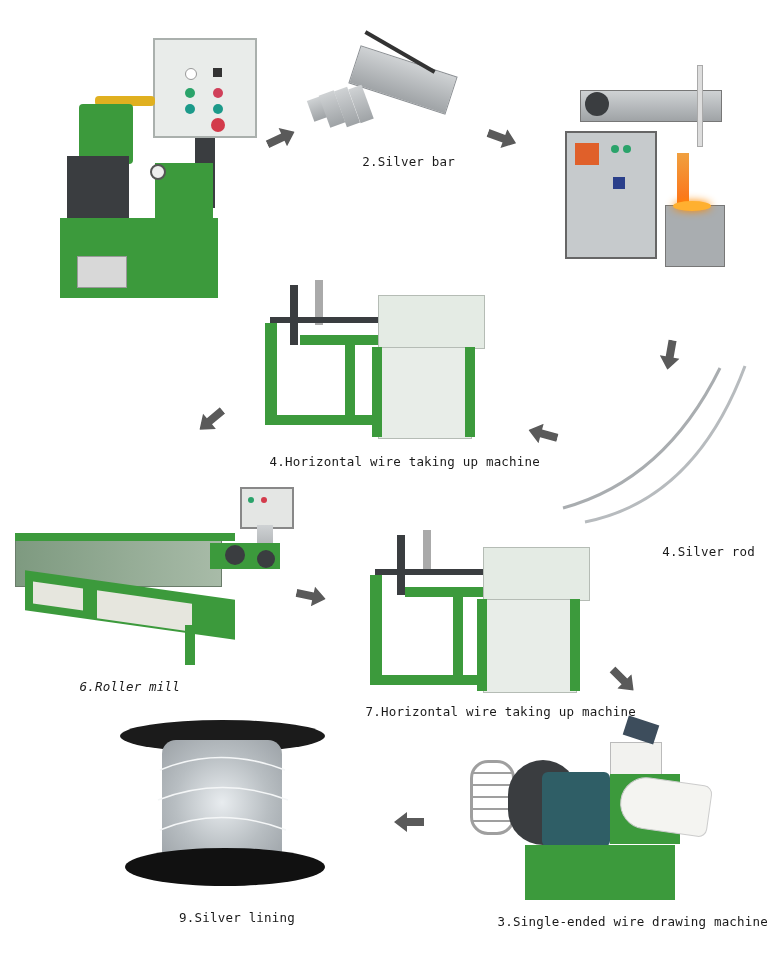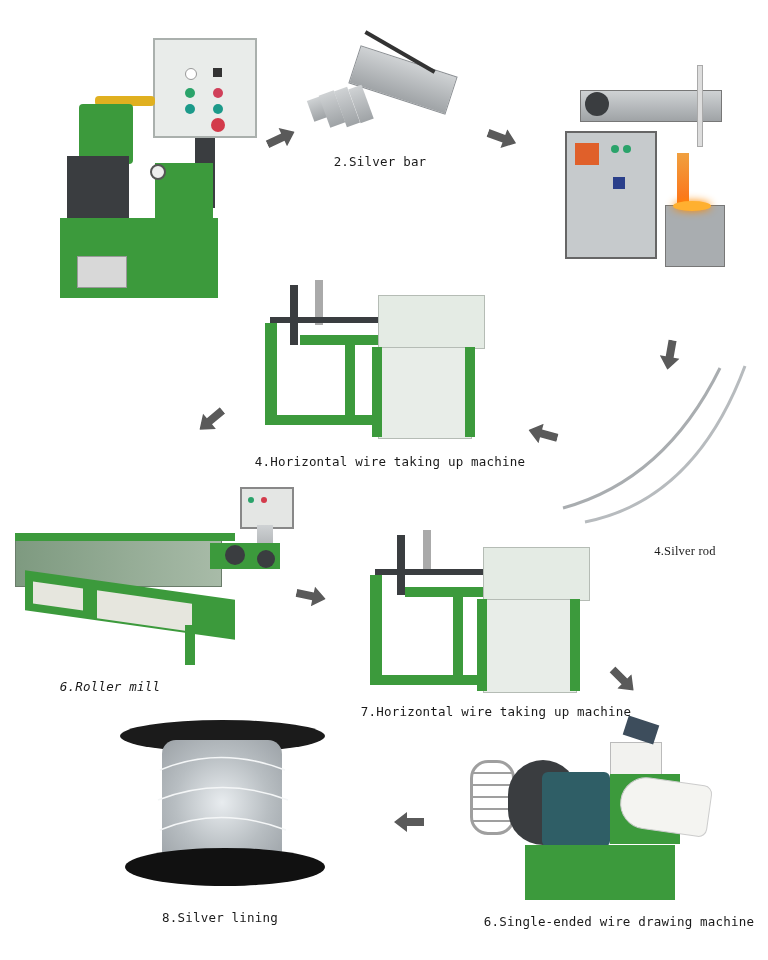--- a/index.html
+++ b/index.html
@@ -1,19 +1,19 @@
 <!DOCTYPE html>
 <html><head>
 <meta charset="utf-8">
 <style>
   html, body { margin:0; padding:0; background:#ffffff; }
   body { width:768px; height:960px; position:relative; overflow:hidden;
          font-family:"DejaVu Sans Mono","Liberation Mono",monospace; color:#1a1a1a; }
   .abs { position:absolute; }
-  .label { position:absolute; font-size:12.5px; line-height:23px; text-align:center; white-space:nowrap; letter-spacing:0.2px; }
+  .label { position:absolute; font-size:12.5px; line-height:23px; text-align:right; white-space:nowrap; letter-spacing:0.2px; }
   .arrow { position:absolute; width:30px; height:20px; }
   .arrow svg { width:100%; height:100%; display:block; }
   .green { background:#3c9a3c; }
   .metal { background:linear-gradient(180deg,#cfd2d4,#9fa3a6); }
   .dark { background:#3a3d40; }
 </style>
 </head>
 <body>
 
 <div class="abs" style="left:55px;top:38px;width:205px;height:262px;">
@@ -83,21 +83,21 @@
       <polygon points="0,6 17,6 17,0 30,10 17,20 17,14 0,14" fill="#5a5a5a"></polygon>
     </svg>
 </div>
 
 <div class="abs" style="left:555px;top:360px;width:200px;height:170px;">
   <svg width="200" height="170" viewBox="0 0 200 170">
     <path d="M8 148 Q110 120 165 8" stroke="#a9adb0" stroke-width="3" fill="none"></path>
     <path d="M30 162 Q140 140 190 6" stroke="#b7bbbe" stroke-width="3" fill="none"></path>
   </svg>
 </div>
-<div class="label" style="left:615px;top:540px;width:140px;font-family:Liberation Serif, serif;">
+<div class="label" style="left:615px;top:540px;width:140px;">
   <div>4.Silver rod</div>
 </div>
 
 <div class="arrow" style="left:528px;top:424px;transform:rotate(195deg);">
   <svg viewBox="0 0 30 20">
       <polygon points="0,6 17,6 17,0 30,10 17,20 17,14 0,14" fill="#5a5a5a"></polygon>
     </svg>
 </div>
 
 <div class="abs" style="left:260px;top:275px;width:225px;height:165px;">
@@ -175,32 +175,32 @@
   <div class="abs" style="left:0;top:40px;width:45px;height:75px;border:3px solid #888;border-radius:18px;box-sizing:border-box;background:repeating-linear-gradient(0deg,transparent 0 10px,#888 10px 12px);opacity:0.8;"></div>
   <div class="abs dark" style="left:38px;top:40px;width:70px;height:85px;border-radius:35px;"></div>
   <div class="abs" style="left:72px;top:52px;width:68px;height:75px;background:#2f5e66;border-radius:6px;"></div>
   <div class="abs" style="left:140px;top:22px;width:50px;height:32px;background:#f2f2ef;border:1px solid #bbb;"></div>
   <div class="abs" style="left:155px;top:0;width:32px;height:20px;background:#3d4d5c;transform:rotate(18deg);"></div>
   <div class="abs green" style="left:55px;top:125px;width:150px;height:55px;"></div>
   <div class="abs green" style="left:140px;top:54px;width:70px;height:70px;"></div>
   <div class="abs" style="left:150px;top:60px;width:88px;height:50px;background:#f4f4f1;border-radius:30px 10px 10px 30px;border:1px solid #ccc;transform:rotate(8deg);"></div>
 </div>
 <div class="label" style="left:470px;top:910px;width:298px;">
-  <div>6.Single-ended wire drawing machine</div>
+  <div>3.Single-ended wire drawing machine</div>
 </div>
 
 <div class="arrow" style="left:394px;top:812px;transform:rotate(180deg);">
   <svg viewBox="0 0 30 20">
       <polygon points="0,6 17,6 17,0 30,10 17,20 17,14 0,14" fill="#5a5a5a"></polygon>
     </svg>
 </div>
 
 <div class="abs" style="left:120px;top:720px;width:210px;height:170px;">
   <div class="abs" style="left:0;top:0;width:205px;height:32px;border-radius:50%;background:#1b1b1b;"></div>
   <div class="abs" style="left:42px;top:20px;width:120px;height:125px;border-radius:14px;background:radial-gradient(ellipse at center,#e8ecef 0%,#b8bec2 55%,#9ba1a6 100%);"></div>
   <svg class="abs" style="left:30px;top:20px;" width="145" height="125" viewBox="0 0 145 125">
     <path d="M10 30 Q70 5 135 30 M8 60 Q72 35 138 60 M10 90 Q70 65 136 90" stroke="#f4f6f7" stroke-width="1.5" fill="none"></path>
   </svg>
   <div class="abs" style="left:5px;top:128px;width:200px;height:38px;border-radius:50%;background:#111;"></div>
 </div>
 <div class="label" style="left:145px;top:906px;width:150px;">
-  <div>8.Silver lining</div>
+  <div>9.Silver lining</div>
 </div>
 
 </body></html>

